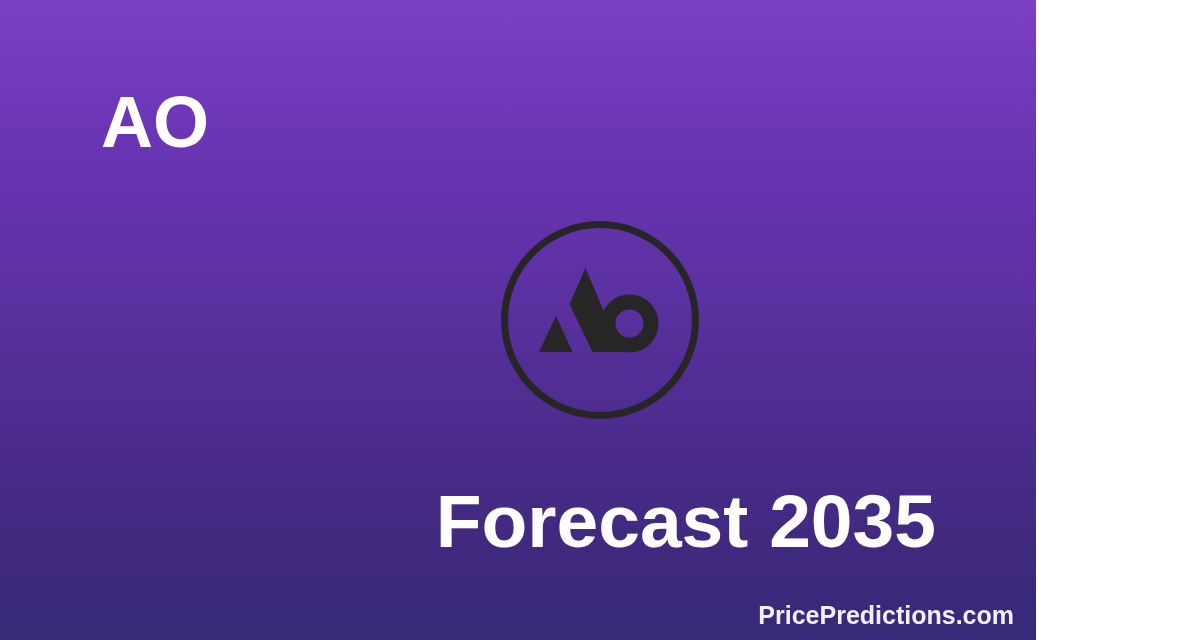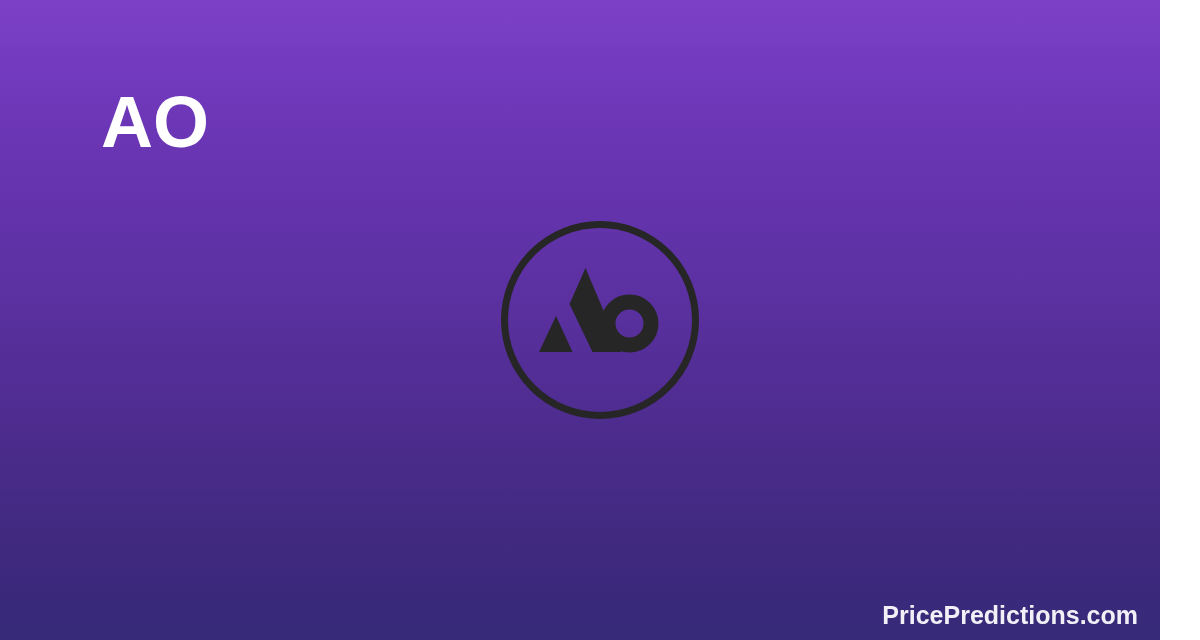--- a/index.html
+++ b/index.html
@@ -2,21 +2,21 @@
 <html><head>
 <meta charset="utf-8">
 <style>
   html, body {
     margin: 0;
     padding: 0;
     background: #ffffff;
   }
   #banner {
     position: relative;
-    width: 1160px;
+    width: 1036px;
     height: 640px;
     overflow: hidden;
     font-family: "Liberation Sans", sans-serif;
     background: linear-gradient(to bottom,
         #7c40c6 0%,
         #7139bd 12%,
         #6634af 28%,
         #5a309f 48%,
         #4c2c8d 68%,
         #40297f 85%,
@@ -88,16 +88,17 @@
       <circle cx="100" cy="100" r="95.5" fill="none" stroke="#262626" stroke-width="7"></circle>
 
       <polygon points="85.5,48 69.5,84 92.5,132 121,132" fill="#262626"></polygon>
 
       <polygon points="56,96 72.5,132 39,132" fill="#262626"></polygon>
 
       <circle cx="129.5" cy="103.5" r="21.5" fill="none" stroke="#262626" stroke-width="15"></circle>
     </svg>
   </div>
 
+  <div id="headline">Forecast 2035</div>
 
   <div id="watermark">PricePredictions.com</div>
 
 </div>
 
 </body></html>

